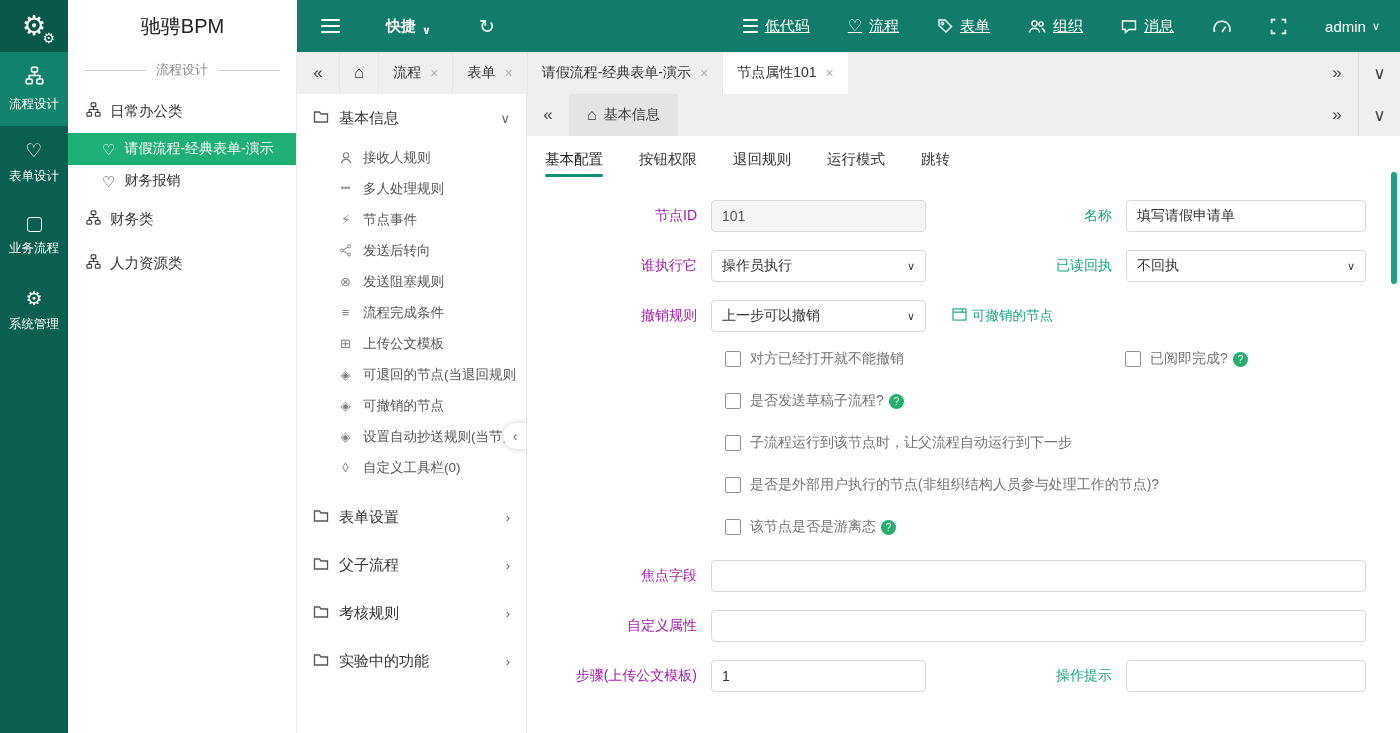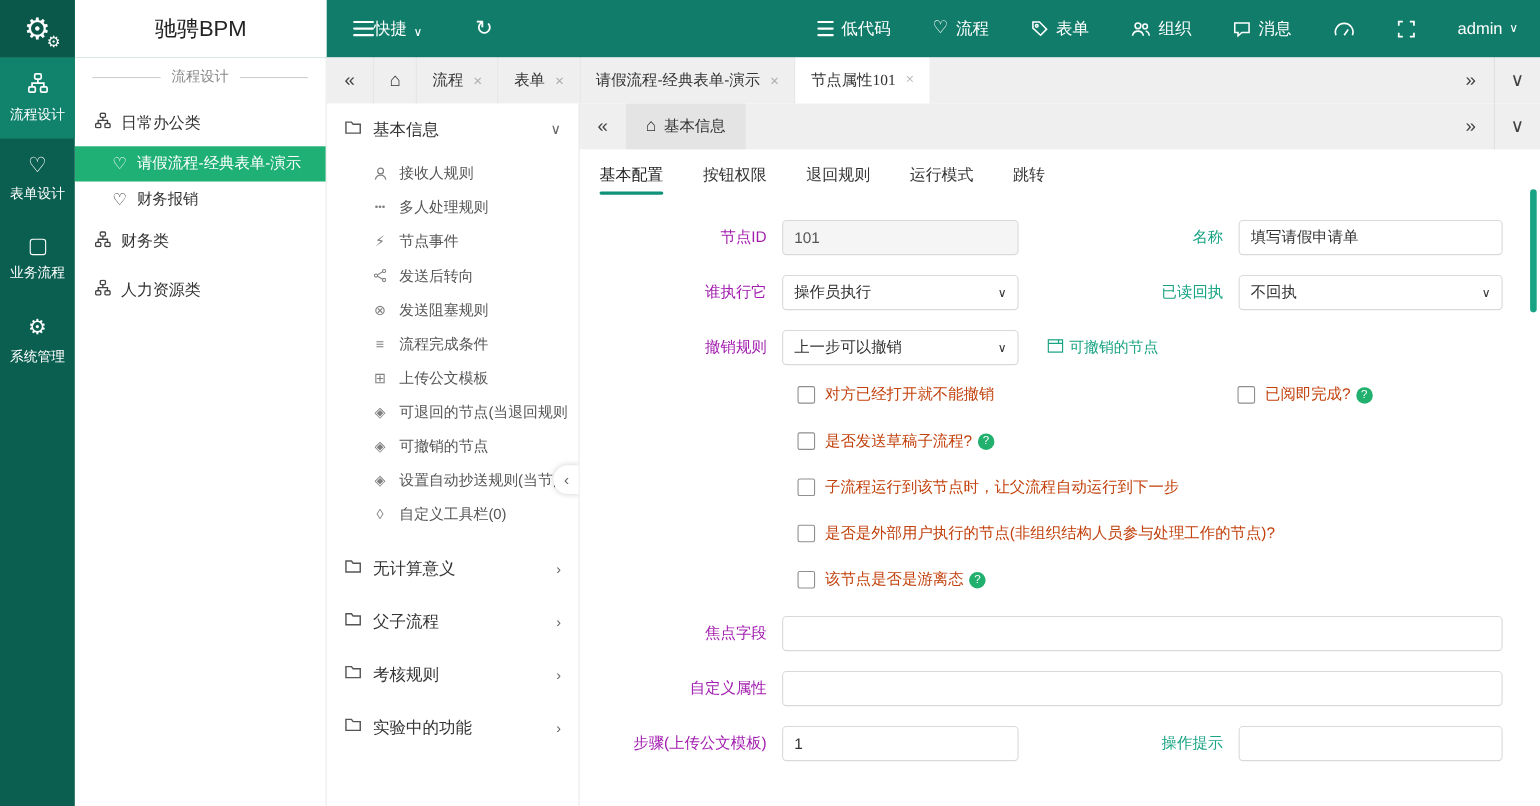--- a/index.html
+++ b/index.html
@@ -9,25 +9,25 @@
 
   
   .topbar{position:absolute;top:0;left:0;width:100%;height:52px;background:#107c69;display:flex;z-index:10;}
   .logo{width:68px;height:52px;background:#0a584a;color:#fff;display:flex;align-items:center;justify-content:center;position:relative;cursor:pointer;}
   .logo .g1{font-size:27px;line-height:1;}
   .logo .g2{font-size:14px;position:absolute;right:13px;bottom:7px;line-height:1;}
   .brand{width:229px;height:52px;background:#fff;display:flex;align-items:center;justify-content:center;font-size:20px;color:#222;}
   .topbar-main{flex:1;display:flex;align-items:center;color:#fff;padding:0 20px 0 24px;}
   .bars{display:inline-flex;flex-direction:column;gap:4px;width:19px;cursor:pointer;}
   .bars i{display:block;height:2px;background:#fff;border-radius:1px;}
-  .quick{display:inline-flex;align-items:flex-end;gap:6px;font-size:15px;cursor:pointer;}
+  .quick{display:inline-flex;align-items:flex-end;gap:6px;margin-left:46px;font-size:15px;cursor:pointer;font-weight:bold;}
   .caret{font-size:11px;line-height:1;}
   .refresh{margin-left:48px;font-size:19px;cursor:pointer;line-height:1;}
   .top-nav{margin-left:auto;display:flex;align-items:center;gap:38px;font-size:15px;}
-  .top-item{display:inline-flex;align-items:center;gap:7px;cursor:pointer;white-space:nowrap;}
+  .top-item{display:inline-flex;align-items:center;gap:7px;cursor:pointer;white-space:nowrap;text-decoration:underline;}
   .top-item svg{display:block;}
   .icon-btn{cursor:pointer;display:inline-flex;}
   .user{display:inline-flex;align-items:center;gap:6px;cursor:pointer;}
 
   
   .rail{position:absolute;top:52px;left:0;width:68px;bottom:0;background:#0b5f50;z-index:9;}
   .rail-item{height:74px;display:flex;flex-direction:column;align-items:center;justify-content:center;gap:8px;color:#fff;font-size:12.5px;cursor:pointer;}
   .rail-item.active{background:#11826c;}
   .rail-item .glyph{font-size:19px;line-height:1;}
   .sq{width:15px;height:15px;border:1.6px solid #fff;border-radius:3px;}
@@ -40,21 +40,21 @@
   .pp-item svg{flex:none;}
   .pp-proc{height:32px;padding-left:34px;font-size:14px;}
   .pp-proc .glyph{font-size:15px;line-height:1;}
   .pp-proc.active{background:#1fb075;color:#fff;}
 
   
   .tabbar{position:absolute;top:52px;left:297px;right:0;height:42px;background:#efefef;display:flex;align-items:stretch;z-index:7;}
   .tb-btn{width:42px;display:flex;align-items:center;justify-content:center;color:#444;font-size:17px;cursor:pointer;flex:none;}
   .tab{display:flex;align-items:center;gap:9px;padding:0 14px;font-size:14px;color:#333;cursor:pointer;border-right:1px solid #e6e6e6;white-space:nowrap;}
   .tab .x{color:#b0b0b0;font-size:14px;cursor:pointer;}
-  .tab.active{background:#fff;border-right:none;font-family:Liberation Serif, serif;}
+  .tab.active{background:#fff;border-right:none;}
   .tab-home{border-left:1px solid #e6e6e6;font-size:17px;}
   .tb-right{margin-left:auto;display:flex;align-items:stretch;}
   .tb-right .tb-btn.sep{border-left:1px solid #dedede;}
 
   
   .ws{position:absolute;top:94px;left:297px;right:0;bottom:0;display:flex;background:#fff;}
   .ntree{width:230px;flex:none;background:#fff;border-right:1px solid #e4e4e4;position:relative;padding-top:0;overflow:hidden;}
   .nt-sec{height:48px;display:flex;align-items:center;gap:10px;padding:0 16px;font-size:15px;color:#333;cursor:pointer;}
   .nt-sec svg{flex:none;color:#555;}
   .nt-sec .chev{margin-left:auto;color:#666;font-size:13px;}
@@ -88,21 +88,21 @@
   .wide{flex:1;min-width:0;}
   .dis{background:#f5f5f5;color:#555;}
   .sel{display:flex;align-items:center;justify-content:space-between;padding:0 10px;cursor:pointer;}
   .sel .car{font-size:11px;color:#333;}
   .rgrp{margin-left:auto;display:flex;align-items:center;flex:none;}
   .rlab{width:130px;flex:none;text-align:right;padding-right:14px;font-size:14px;color:#18a383;white-space:nowrap;}
   .w240{width:240px;flex:none;}
   .link{display:inline-flex;align-items:center;gap:5px;color:#18a383;font-size:13.5px;margin-left:26px;cursor:pointer;white-space:nowrap;}
   .crow{display:flex;align-items:center;margin-bottom:24px;margin-left:180px;padding-right:34px;}
   .cbox{width:16px;height:16px;border:1.5px solid #8f8f8f;border-radius:2px;background:#fff;flex:none;margin-right:9px;cursor:pointer;}
-  .clab{font-size:14px;color:#c2410c;white-space:nowrap;}
+  .clab{font-size:14px;color:#737373;white-space:nowrap;}
   .help{width:15px;height:15px;border-radius:50%;background:#21b06e;color:#fff;font-size:10.5px;display:inline-flex;align-items:center;justify-content:center;margin-left:5px;flex:none;}
   .rgrp2{margin-left:auto;width:241px;display:flex;align-items:center;flex:none;}
   .sthumb{position:absolute;right:3px;top:36px;width:6px;height:112px;background:#18a383;border-radius:3px;cursor:pointer;}
 </style>
 </head>
 <body>
 
 <div class="app">
 
   <header class="topbar">
@@ -371,21 +371,21 @@
           <span class="ic">◊</span>
           <span>自定义工具栏(0)</span>
         </div>
       </div>
       <div class="nt-sec">
         <span>
           <svg width="16" height="16" viewBox="0 0 16 16">
               <path fill="none" stroke="currentColor" stroke-width="1.3" d="M1.5 3h5l1.5 2h6.5v8h-13z"></path>
             </svg>
         </span>
-        <span>无计算意义</span>
+        <span>表单设置</span>
         <span class="chev">›</span>
       </div>
       <div class="nt-sec">
         <span>
           <svg width="16" height="16" viewBox="0 0 16 16">
               <path fill="none" stroke="currentColor" stroke-width="1.3" d="M1.5 3h5l1.5 2h6.5v8h-13z"></path>
             </svg>
         </span>
         <span>父子流程</span>
         <span class="chev">›</span>

